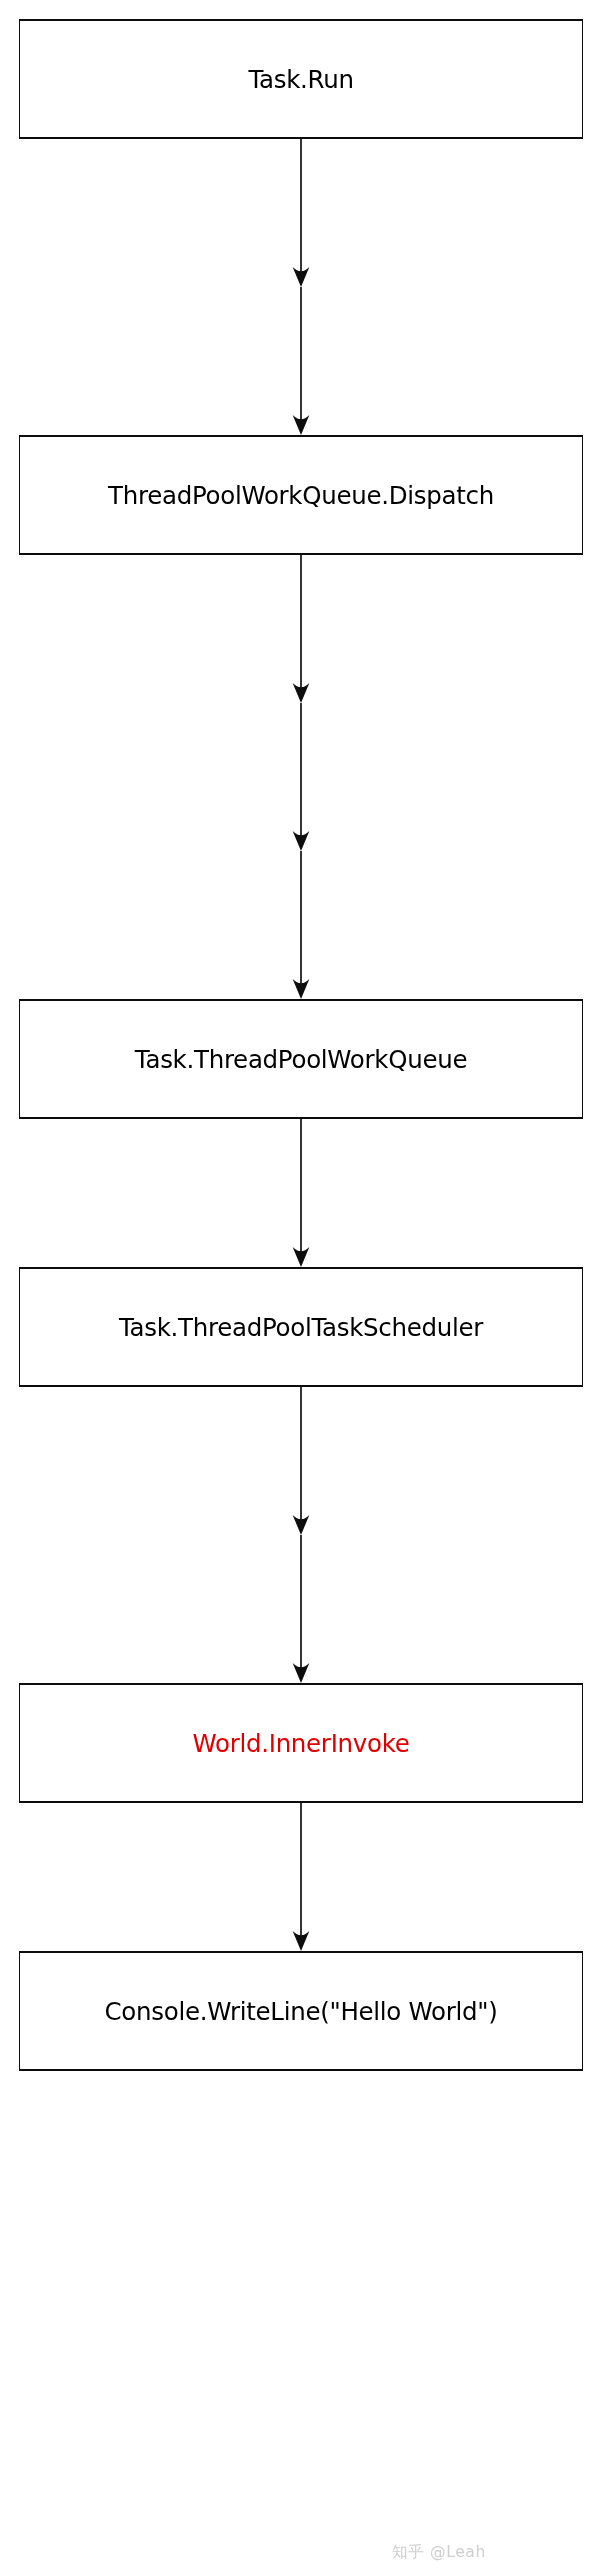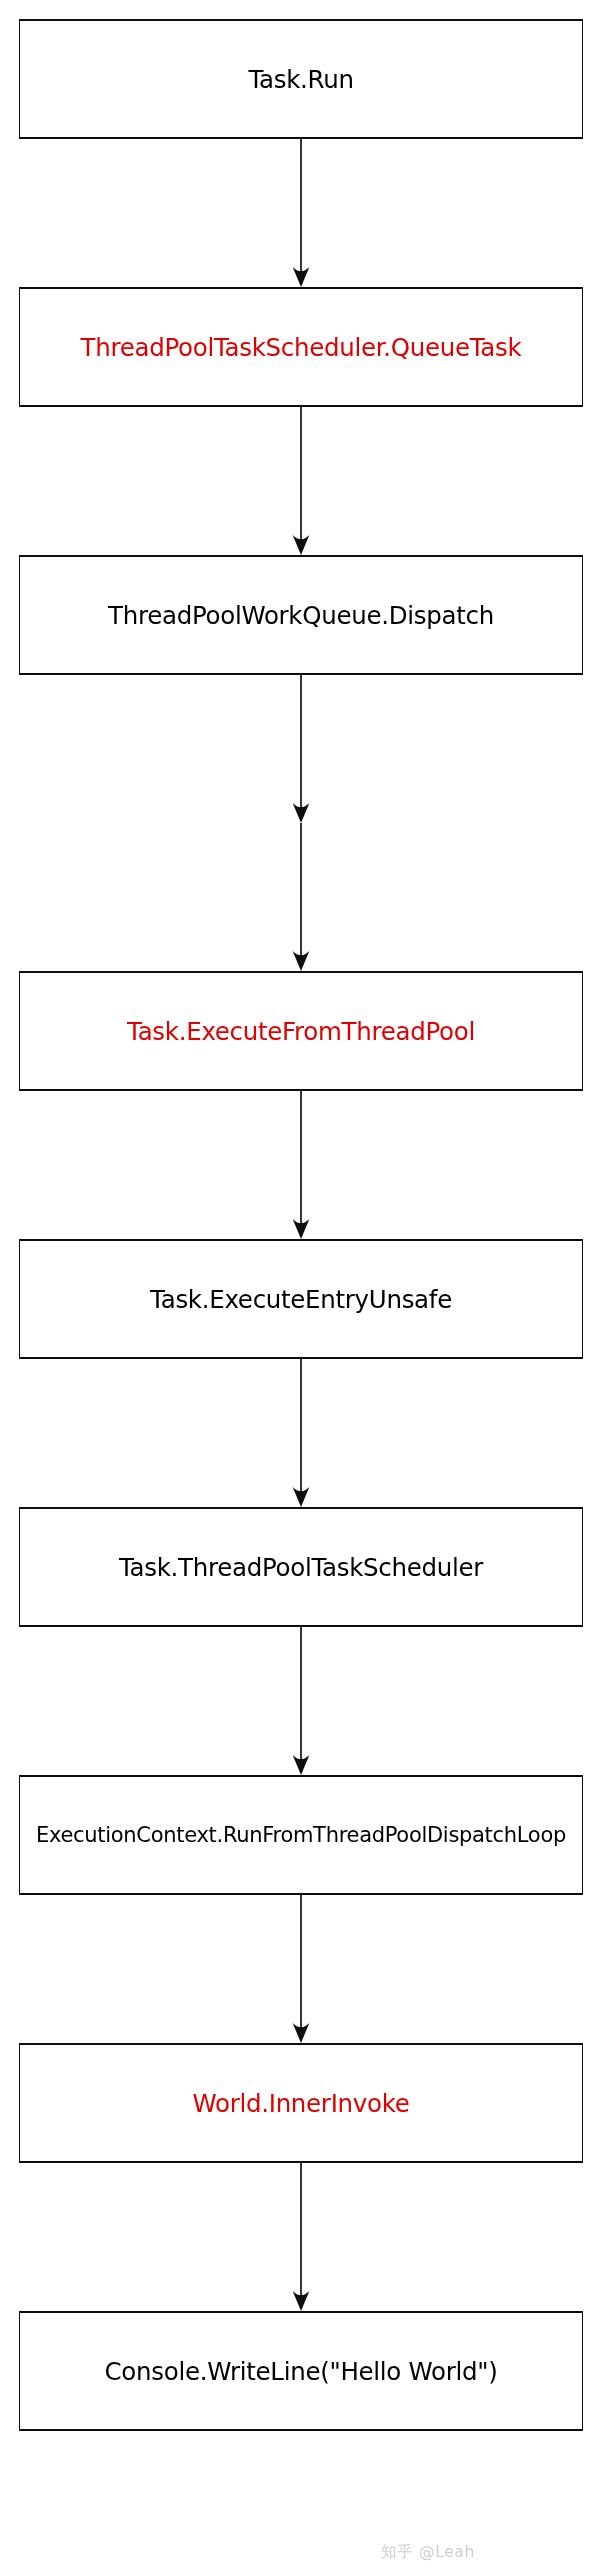--- a/index.html
+++ b/index.html
@@ -54,21 +54,21 @@
   .arrow {
     width: 564px;
     height: 148px;
     display: flex;
     align-items: flex-start;
     justify-content: center;
   }
   .arrow svg { display: block; }
   .watermark {
     position: absolute;
-    right: 13px;
+    right: 2px;
     bottom: 13.4px;
     font-size: 15.6px;
     color: #cfcfcf;
     letter-spacing: 0.6px;
     text-shadow: 0 0 0.6px #ffffff;
     user-select: none;
   }
 </style>
 </head>
 <body>
@@ -77,23 +77,20 @@
   <div id="flow">
       <div class="node">
     <span class="label">Task.Run</span>
   </div>
       <div class="arrow">
     <svg width="18" height="148" viewBox="0 0 32 266" aria-hidden="true">
       <line x1="16" y1="0" x2="16" y2="242" stroke="#0d0d0d" stroke-width="3"></line>
       <path d="M1,230 Q16,245 31,230 L16,266 Z" fill="#0d0d0d"></path>
     </svg>
   </div>
-      <div class="node highlight">
-    <span class="label">ThreadPoolTaskScheduler.QueueTask</span>
-  </div>
       <div class="arrow">
     <svg width="18" height="148" viewBox="0 0 32 266" aria-hidden="true">
       <line x1="16" y1="0" x2="16" y2="242" stroke="#0d0d0d" stroke-width="3"></line>
       <path d="M1,230 Q16,245 31,230 L16,266 Z" fill="#0d0d0d"></path>
     </svg>
   </div>
       <div class="node">
     <span class="label">ThreadPoolWorkQueue.Dispatch</span>
   </div>
       <div class="arrow">
@@ -101,49 +98,43 @@
       <line x1="16" y1="0" x2="16" y2="242" stroke="#0d0d0d" stroke-width="3"></line>
       <path d="M1,230 Q16,245 31,230 L16,266 Z" fill="#0d0d0d"></path>
     </svg>
   </div>
       <div class="arrow">
     <svg width="18" height="148" viewBox="0 0 32 266" aria-hidden="true">
       <line x1="16" y1="0" x2="16" y2="242" stroke="#0d0d0d" stroke-width="3"></line>
       <path d="M1,230 Q16,245 31,230 L16,266 Z" fill="#0d0d0d"></path>
     </svg>
   </div>
-      <div class="node highlight">
-    <span class="label">Task.ExecuteFromThreadPool</span>
-  </div>
       <div class="arrow">
     <svg width="18" height="148" viewBox="0 0 32 266" aria-hidden="true">
       <line x1="16" y1="0" x2="16" y2="242" stroke="#0d0d0d" stroke-width="3"></line>
       <path d="M1,230 Q16,245 31,230 L16,266 Z" fill="#0d0d0d"></path>
     </svg>
   </div>
       <div class="node">
-    <span class="label">Task.ExecuteEntryUnsafe</span>
+    <span class="label">Task.ThreadPoolWorkQueue</span>
   </div>
       <div class="arrow">
     <svg width="18" height="148" viewBox="0 0 32 266" aria-hidden="true">
       <line x1="16" y1="0" x2="16" y2="242" stroke="#0d0d0d" stroke-width="3"></line>
       <path d="M1,230 Q16,245 31,230 L16,266 Z" fill="#0d0d0d"></path>
     </svg>
   </div>
       <div class="node">
     <span class="label">Task.ThreadPoolTaskScheduler</span>
   </div>
       <div class="arrow">
     <svg width="18" height="148" viewBox="0 0 32 266" aria-hidden="true">
       <line x1="16" y1="0" x2="16" y2="242" stroke="#0d0d0d" stroke-width="3"></line>
       <path d="M1,230 Q16,245 31,230 L16,266 Z" fill="#0d0d0d"></path>
     </svg>
-  </div>
-      <div class="node">
-    <span class="label" style="font-size: 21px;">ExecutionContext.RunFromThreadPoolDispatchLoop</span>
   </div>
       <div class="arrow">
     <svg width="18" height="148" viewBox="0 0 32 266" aria-hidden="true">
       <line x1="16" y1="0" x2="16" y2="242" stroke="#0d0d0d" stroke-width="3"></line>
       <path d="M1,230 Q16,245 31,230 L16,266 Z" fill="#0d0d0d"></path>
     </svg>
   </div>
       <div class="node highlight">
     <span class="label">World.InnerInvoke</span>
   </div>

